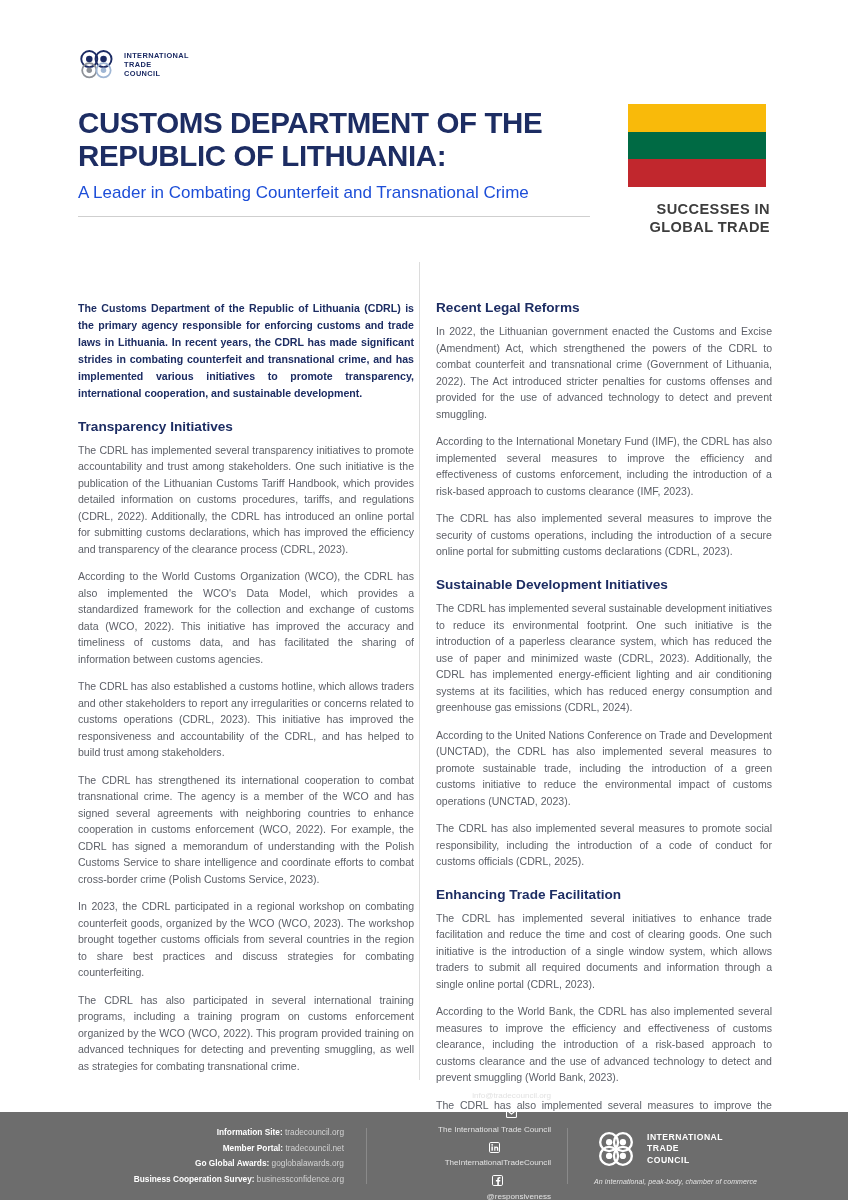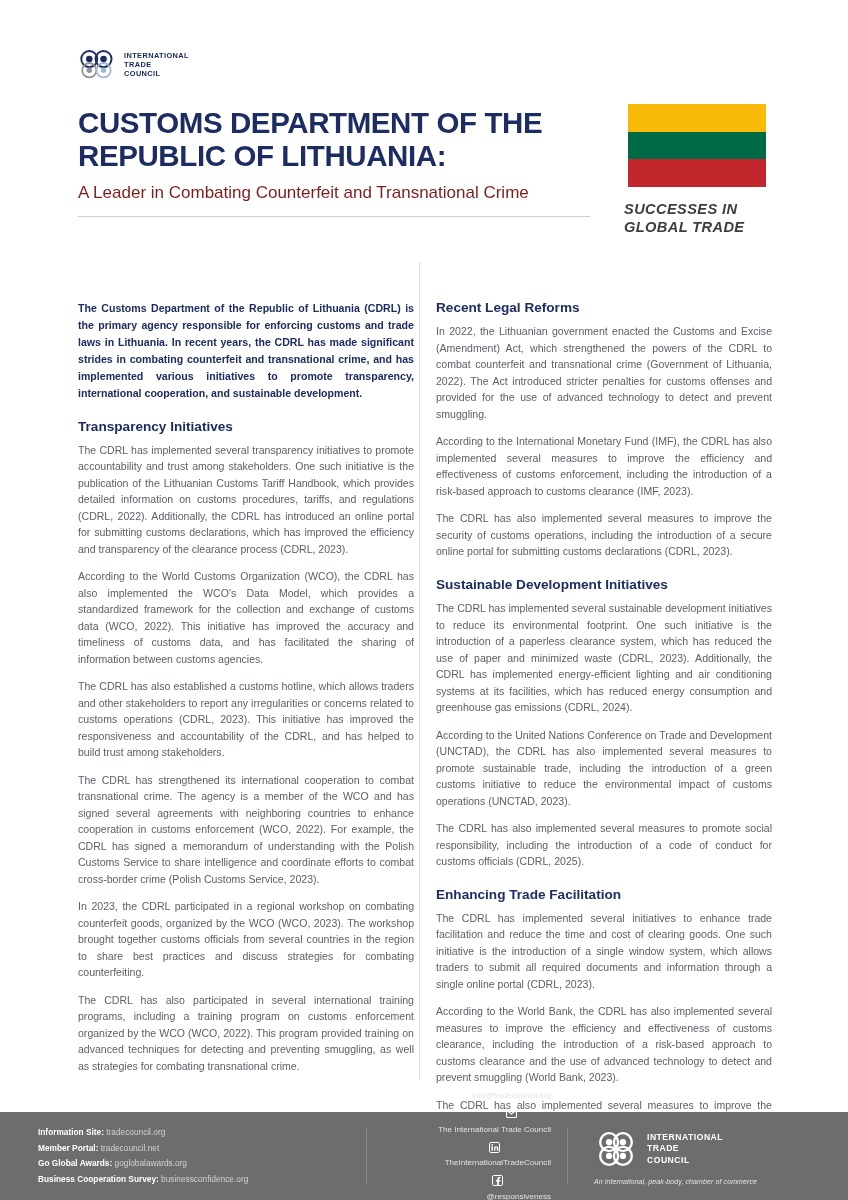--- a/index.html
+++ b/index.html
@@ -61,35 +61,34 @@
     font-weight: 700;
     color: #1d2d63;
     letter-spacing: -0.4px;
     text-transform: uppercase;
     font-family: "Liberation Sans", sans-serif;
   }
   .doc-subtitle {
     margin-top: 9px;
     font-size: 17px;
     line-height: 1.30;
-    color: #7f1d1d;
+    color: #1d4ed8;
     font-weight: 400;
   }
   .title-rule {
     margin-top: 12px;
     width: 512px;
     height: 1px;
     background: #cfcfcf;
   }
 
   .header-right {
     width: 146px;
-    text-align: left;
+    text-align: right;
     padding-top: 0px;
-    font-style: italic;
   }
   .flag {
     width: 138px;
     height: 83px;
     margin-left: auto;
     margin-right: auto;
     overflow: hidden;
     display: flex;
     flex-direction: column;
   }
@@ -157,21 +156,21 @@
     width: 848px;
     height: 88px;
     background: #6d6d6d;
     display: flex;
     align-items: center;
   }
   .f-col { display: flex; flex-direction: column; justify-content: center; }
   .f-links {
     width: 366px;
     padding-right: 22px;
-    align-items: flex-start;
+    align-items: flex-end;
     gap: 6.5px;
     padding-left: 38px;
   }
   .f-link-row { font-size: 8.3px; color: #efefef; line-height: 1.1; white-space: nowrap; }
   .f-link-row b { font-weight: 700; color: #ffffff; }
   .f-link-row span.url { color: #d2d2d2; font-weight: 400; }
 
   .f-sep { width: 1px; height: 56px; background: #8a8a8a; }
 
   .f-social {

